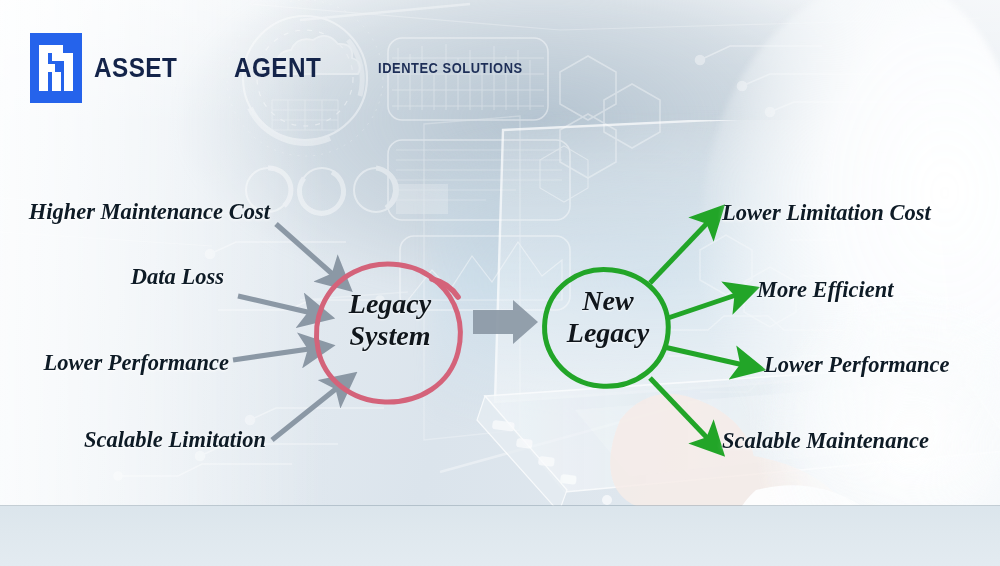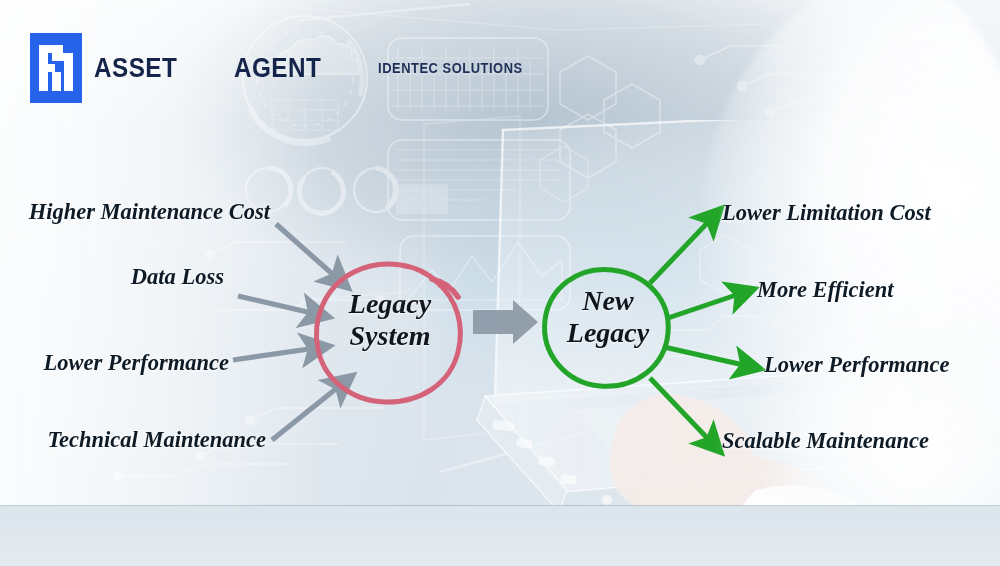--- a/index.html
+++ b/index.html
@@ -339,20 +339,20 @@
   </div>
 
   <div class="node-label" style="left:330px;top:288px;width:120px;">Legacy
 System</div>
   <div class="node-label" style="left:548px;top:285px;width:120px;">New
 Legacy</div>
 
   <div class="label left" style="left:8px;top:199px;width:262px;">Higher Maintenance Cost</div>
   <div class="label left" style="left:8px;top:264px;width:216px;">Data Loss</div>
   <div class="label left" style="left:11px;top:350px;width:218px;">Lower Performance</div>
-  <div class="label left" style="left:8px;top:427px;width:258px;">Technical Maintenance</div>
+  <div class="label left" style="left:8px;top:427px;width:258px;">Scalable Limitation</div>
 
   <div class="label" style="left:722px;top:200px;">Lower Limitation Cost</div>
   <div class="label" style="left:757px;top:277px;">More Efficient</div>
   <div class="label" style="left:764px;top:352px;">Lower Performance</div>
   <div class="label" style="left:722px;top:428px;">Scalable Maintenance</div>
 
 </div>
 
 </body></html>

